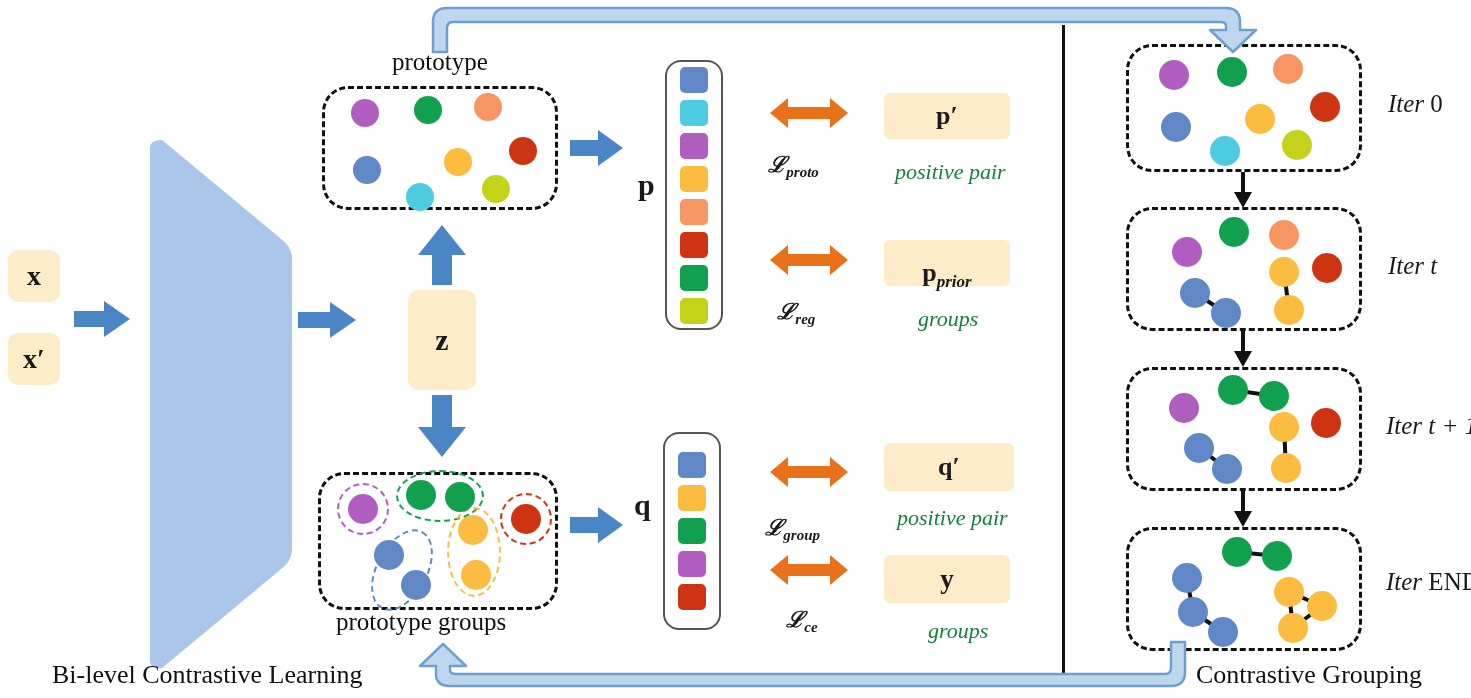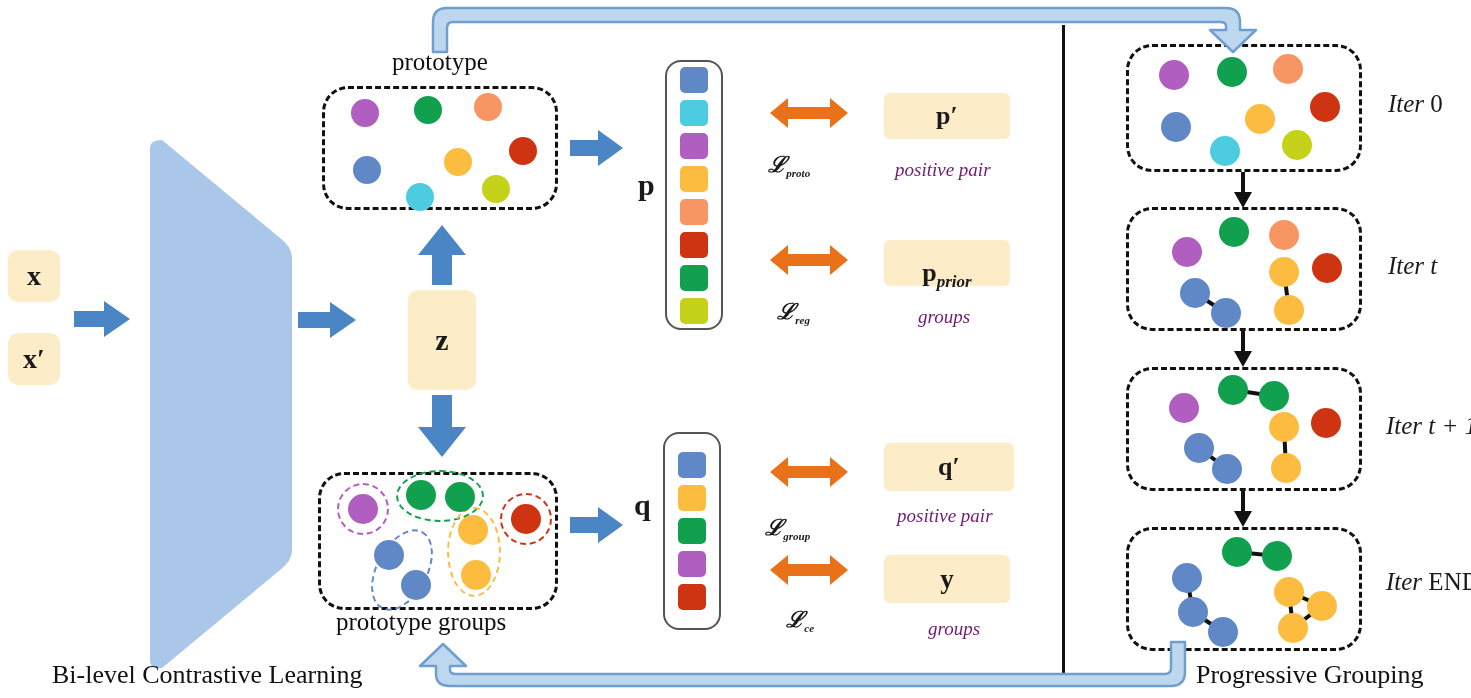--- a/index.html
+++ b/index.html
@@ -15,23 +15,23 @@
   .dashed-box{border:3.5px dashed #111;border-radius:26px;box-sizing:border-box;background:transparent;}
   
   .dot{position:absolute;border-radius:50%;}
   .ring{position:absolute;border-radius:50%;box-sizing:border-box;}
   
   .vec{border:2.5px solid #555;border-radius:16px;box-sizing:border-box;background:#fff;
        display:flex;flex-direction:column;align-items:center;justify-content:center;}
   .cell{width:28px;height:26px;border-radius:5px;margin:3.5px 0;}
   
   .cap{font-size:25px;color:#111;white-space:nowrap;}
-  .sub{font-size:19px;color:#701a75;font-style:italic;white-space:nowrap;font-family:"Liberation Serif","DejaVu Serif",serif;}
+  .sub{font-size:22px;color:#15803d;font-style:italic;white-space:nowrap;font-family:"Liberation Serif","DejaVu Serif",serif;}
   .loss{font-size:22px;white-space:nowrap;font-family:"Liberation Serif","DejaVu Serif",serif;font-style:italic;font-weight:bold;}
-  .loss sub{font-size:11px;font-style:italic;font-weight:bold;}
+  .loss sub{font-size:15px;font-style:italic;font-weight:bold;}
   .iter{font-size:25px;white-space:nowrap;font-family:"Liberation Serif","DejaVu Serif",serif;}
   .iter i{font-style:italic;}
   .vecname{font-size:30px;font-weight:bold;}
   .divider{background:#111;width:3px;}
   svg{display:block;overflow:visible;}
 </style>
 </head>
 <body>
 
 <div class="abs cream" style="left:8px;top:250px;width:52px;height:52px;">
@@ -302,13 +302,13 @@
   </svg>
 </div>
 
 <div class="abs" style="left:400px;top:642px;">
   <svg width="850" height="56" viewBox="0 0 850 56">
     <path d="M785,0 L785,30 Q785,44 771,44 L50,44 Q36,44 36,32 L36,24 L20,24 L43,2 L66,24 L50,24 L50,28 Q50,32 56,32 L765,32 Q771,32 771,26 L771,0 Z" fill="#bdd7ee" stroke="#6f9fd0" stroke-width="2.5" stroke-linejoin="round"></path>
   </svg>
 </div>
 
 <div class="abs cap" style="left:52px;top:660px;font-size:26px;">Bi-level Contrastive Learning</div>
-<div class="abs cap" style="left:1196px;top:660px;font-size:26px;">Progressive Grouping</div>
+<div class="abs cap" style="left:1196px;top:660px;font-size:26px;">Contrastive Grouping</div>
 
 </body></html>

